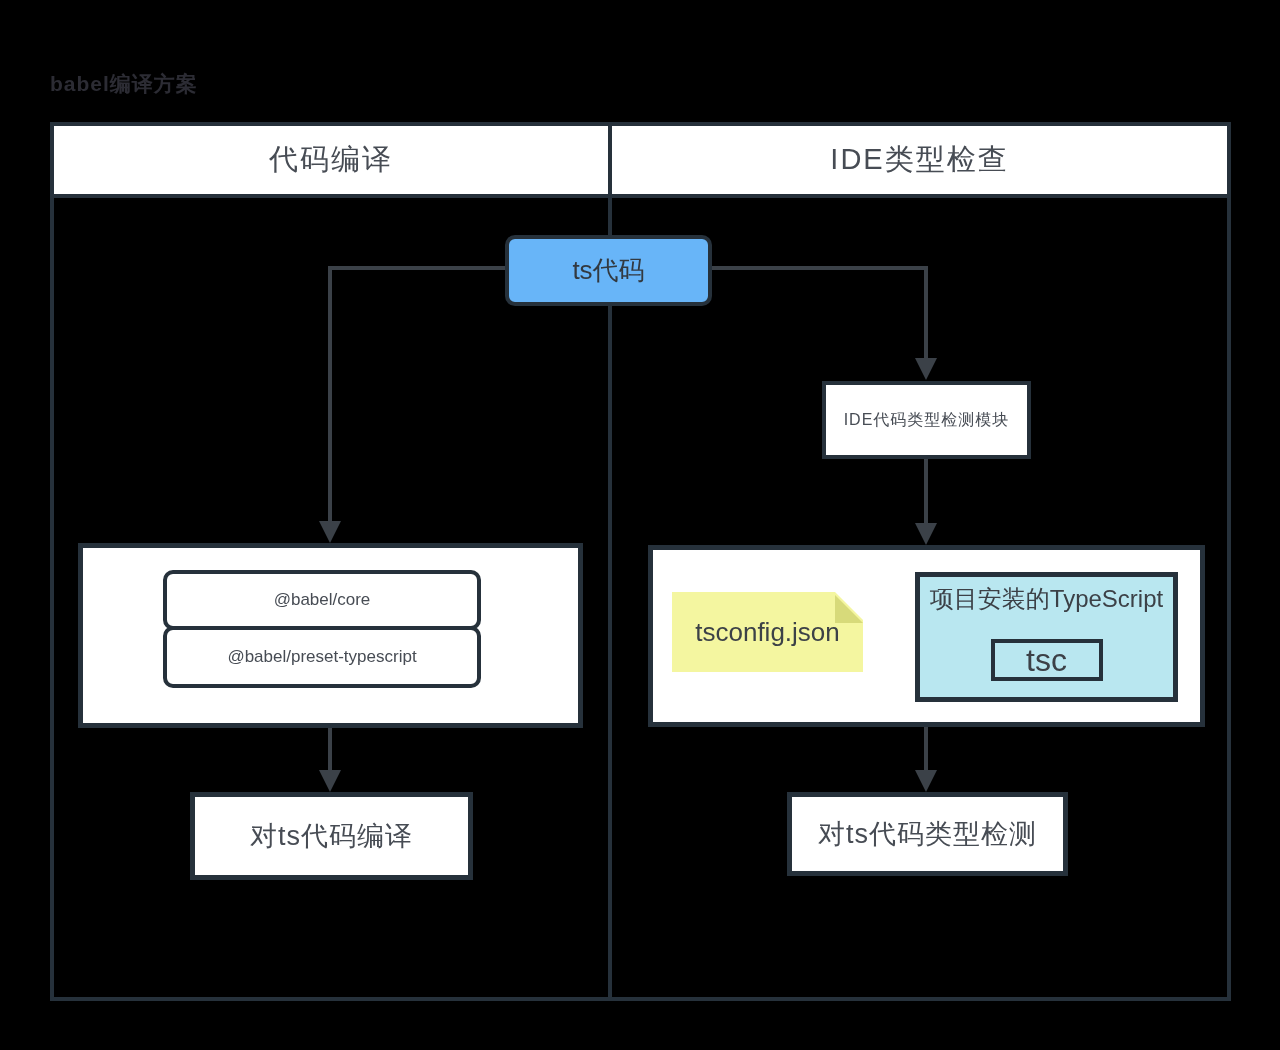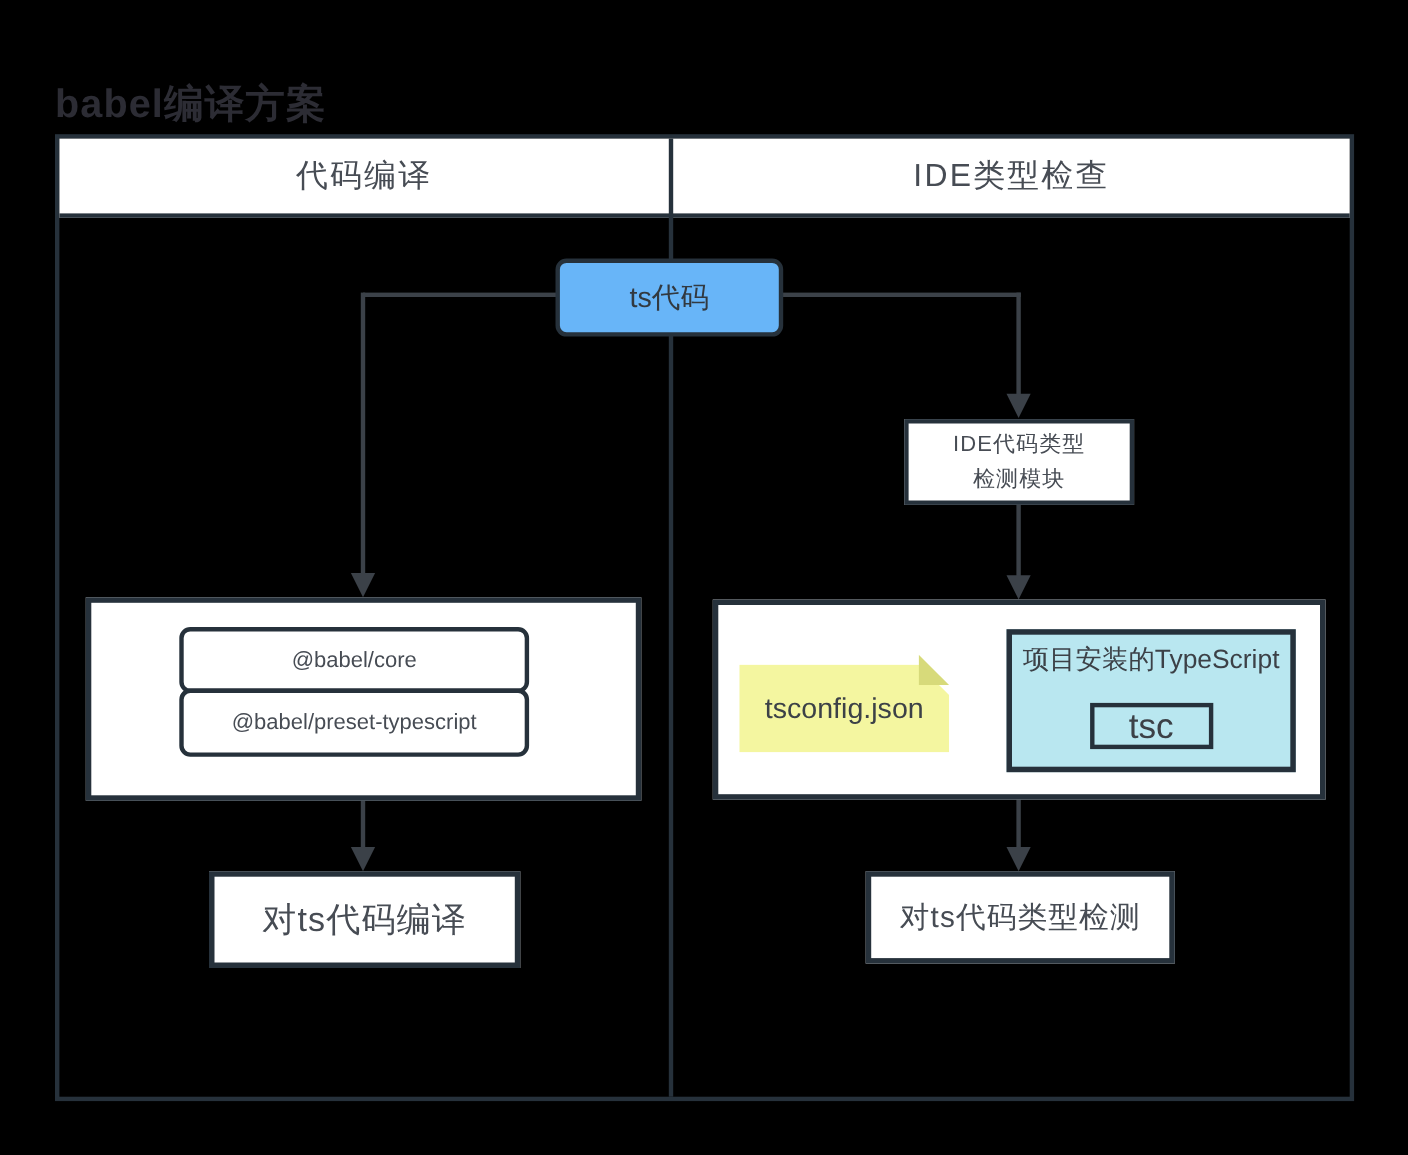--- a/index.html
+++ b/index.html
@@ -17,21 +17,21 @@
   html,body{margin:0;padding:0;}
   body{
     background:var(--background);
     font-family:"Liberation Sans","DejaVu Sans",sans-serif;
     width:1280px;height:1050px;overflow:hidden;
   }
   .canvas{position:relative;width:1280px;height:1050px;background:var(--background);}
 
   .diagram-title{
     position:absolute;left:50px;top:70px;
-    font-size:36px;font-weight:700;letter-spacing:1px;
+    font-size:21px;font-weight:700;letter-spacing:1px;
     color:var(--title-text);
   }
 
   
   .table{
     position:absolute;left:50px;top:122px;width:1181px;height:879px;
     border:4px solid var(--border);box-sizing:border-box;
   }
   .table-header{
     position:absolute;left:0;top:0;width:100%;height:72px;
@@ -62,36 +62,36 @@
     left:505px;top:235px;width:207px;height:71px;
     background:var(--node-blue);border:4px solid var(--border);
     border-radius:10px;font-size:26px;color:#323940;z-index:4;
   }
 
   .babel-group{left:78px;top:543px;width:505px;height:185px;}
   .babel-inner{
     position:absolute;box-sizing:border-box;left:80px;width:318px;
     background:var(--white);border:4px solid var(--border);border-radius:10px;
     display:flex;align-items:center;justify-content:center;
-    font-size:20px;color:var(--text-dark);
+    font-size:17px;color:var(--text-dark);
   }
   .babel-core{top:22px;height:60px;}
   .babel-preset{top:78px;height:62px;}
 
-  .compile-output{left:190px;top:792px;width:283px;height:88px;font-size:31px;letter-spacing:1px;}
+  .compile-output{left:190px;top:792px;width:283px;height:88px;font-size:27px;letter-spacing:1px;}
 
   .ide-module{
     left:822px;top:381px;width:209px;height:78px;border-width:4px;
-    flex-direction:column;font-size:20px;line-height:32px;letter-spacing:1px;
+    flex-direction:row;font-size:16px;line-height:32px;letter-spacing:1px;
   }
 
   .check-group{left:648px;top:545px;width:557px;height:182px;}
 
   .note{
-    position:absolute;left:19px;top:54px;width:191px;height:80px;
+    position:absolute;left:19px;top:42px;width:191px;height:80px;
     background:var(--note-yellow);
     clip-path:polygon(0 0,calc(100% - 28px) 0,100% 28px,100% 100%,0 100%);
     display:flex;align-items:center;justify-content:center;
     font-size:26px;color:#3c4147;
   }
   .note-fold{
     position:absolute;top:0;right:0;width:28px;height:28px;
     background:var(--note-fold);
     clip-path:polygon(0 0,100% 100%,0 100%);
   }

